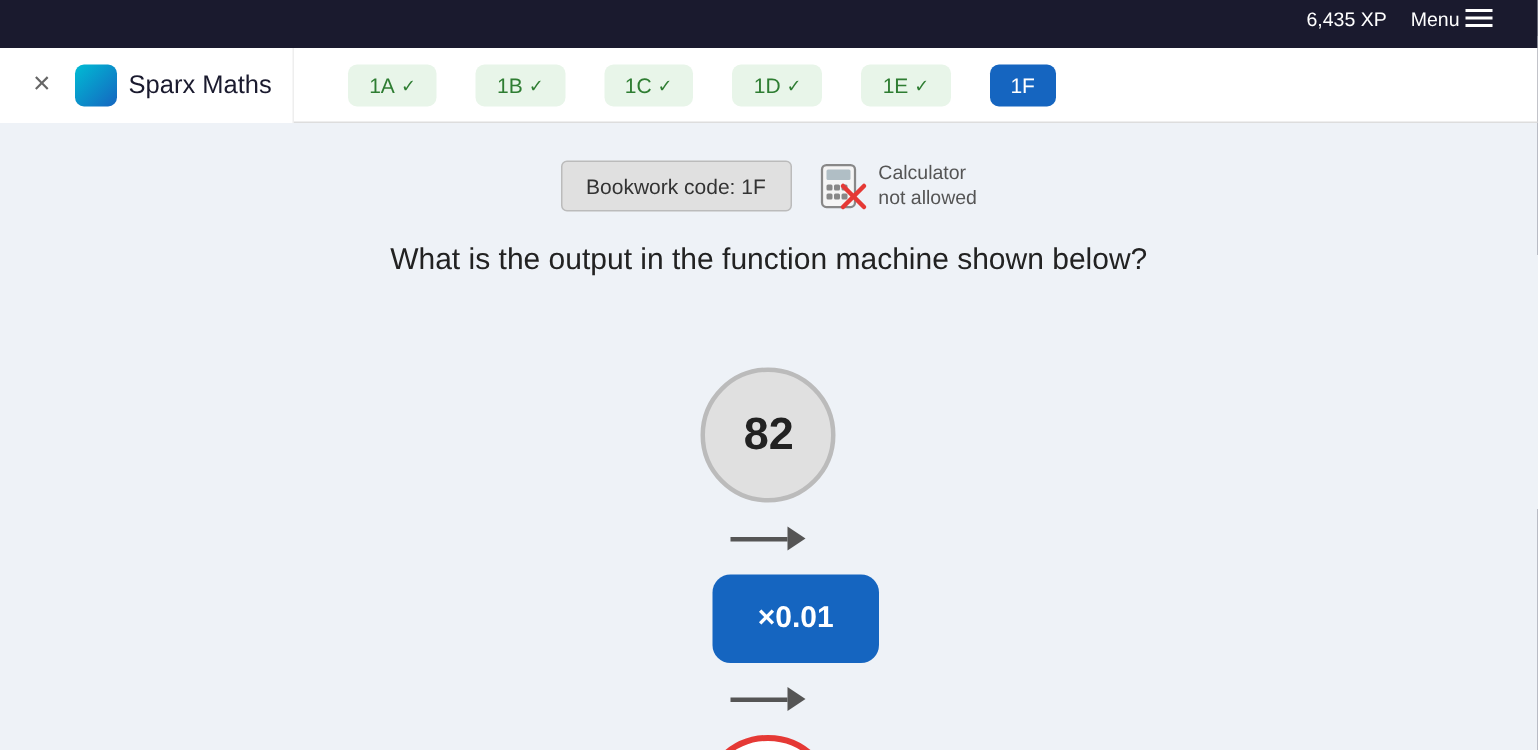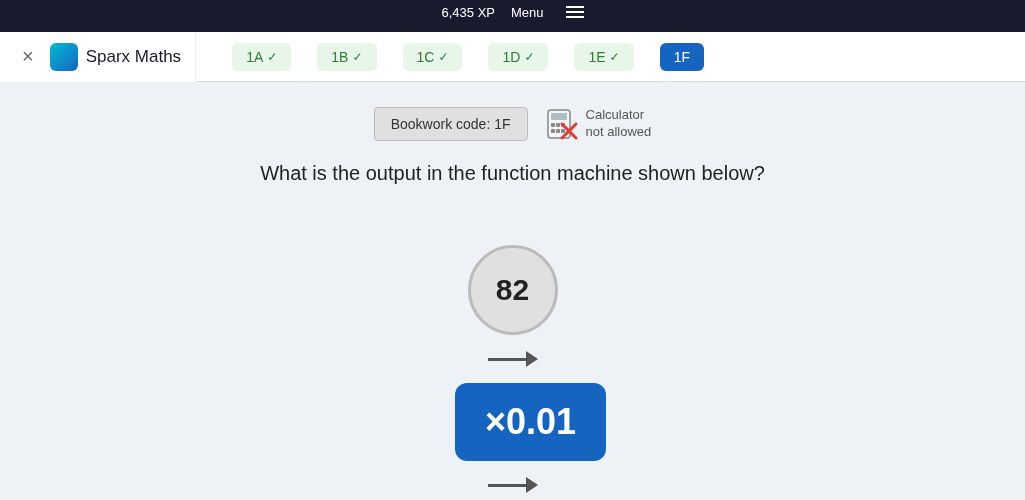--- a/index.html
+++ b/index.html
@@ -9,37 +9,37 @@
       overflow: hidden;
       font-family: 'Segoe UI', Arial, sans-serif;
       background: #1a1a2e;
     }
 
     .top-bar {
       background: #1a1a2e;
       height: 24px;
       display: flex;
       align-items: center;
-      justify-content: center;
-      padding: 0 16px;
+      justify-content: flex-end;
+      padding: 0 30px;
       color: white;
       font-size: 13px;
       gap: 16px;
     }
 
     .top-bar-info {
       display: flex;
       align-items: center;
       gap: 12px;
     }
 
     .menu-btn {
       display: flex;
       align-items: center;
-      gap: 22px;
+      gap: 4px;
       color: white;
       cursor: pointer;
       font-size: 13px;
     }
 
     .hamburger {
       display: flex;
       flex-direction: column;
       gap: 3px;
     }
@@ -166,21 +166,21 @@
     .arrow-line {
       width: 38px;
       height: 3px;
       background: #555;
     }
 
     .operation-box {
       background: #1565c0;
       border-radius: 12px;
       padding: 18px 30px;
-      font-size: 36px;
+      font-size: 20px;
       font-weight: bold;
       color: white;
       margin-left: 36px;
     }
 
     .output-circle {
       width: 90px;
       height: 90px;
       border-radius: 50%;
       background: white;

